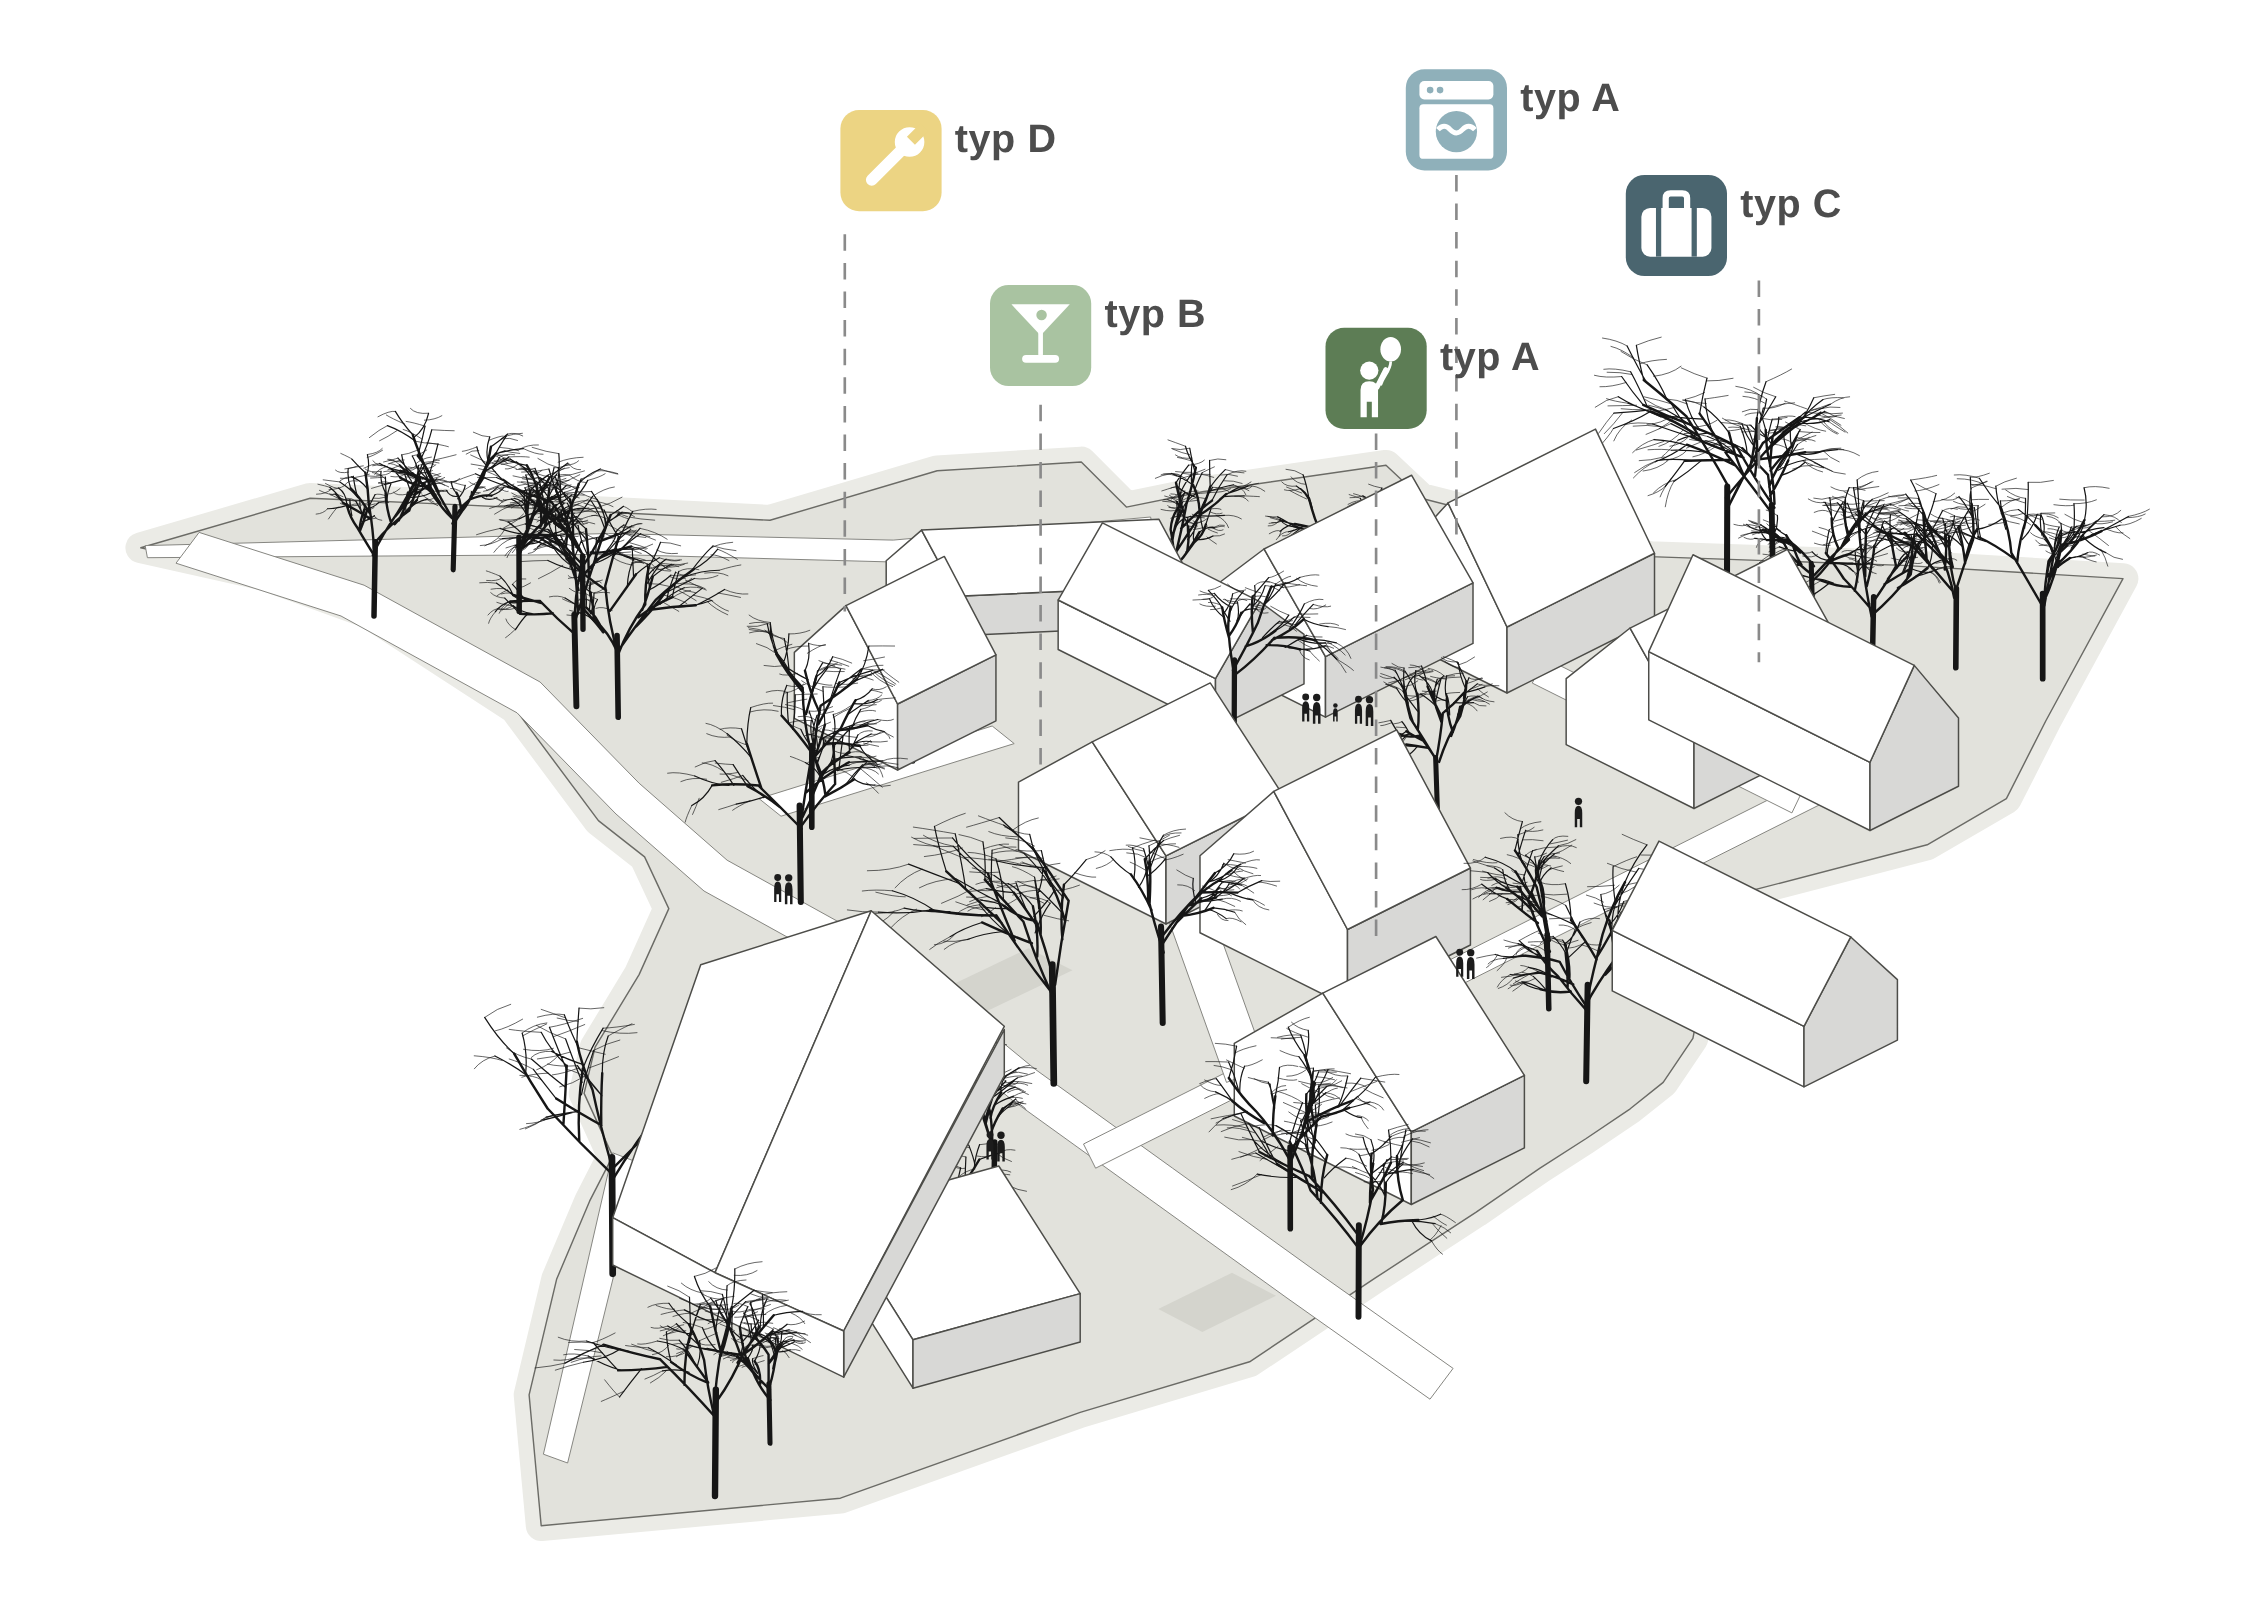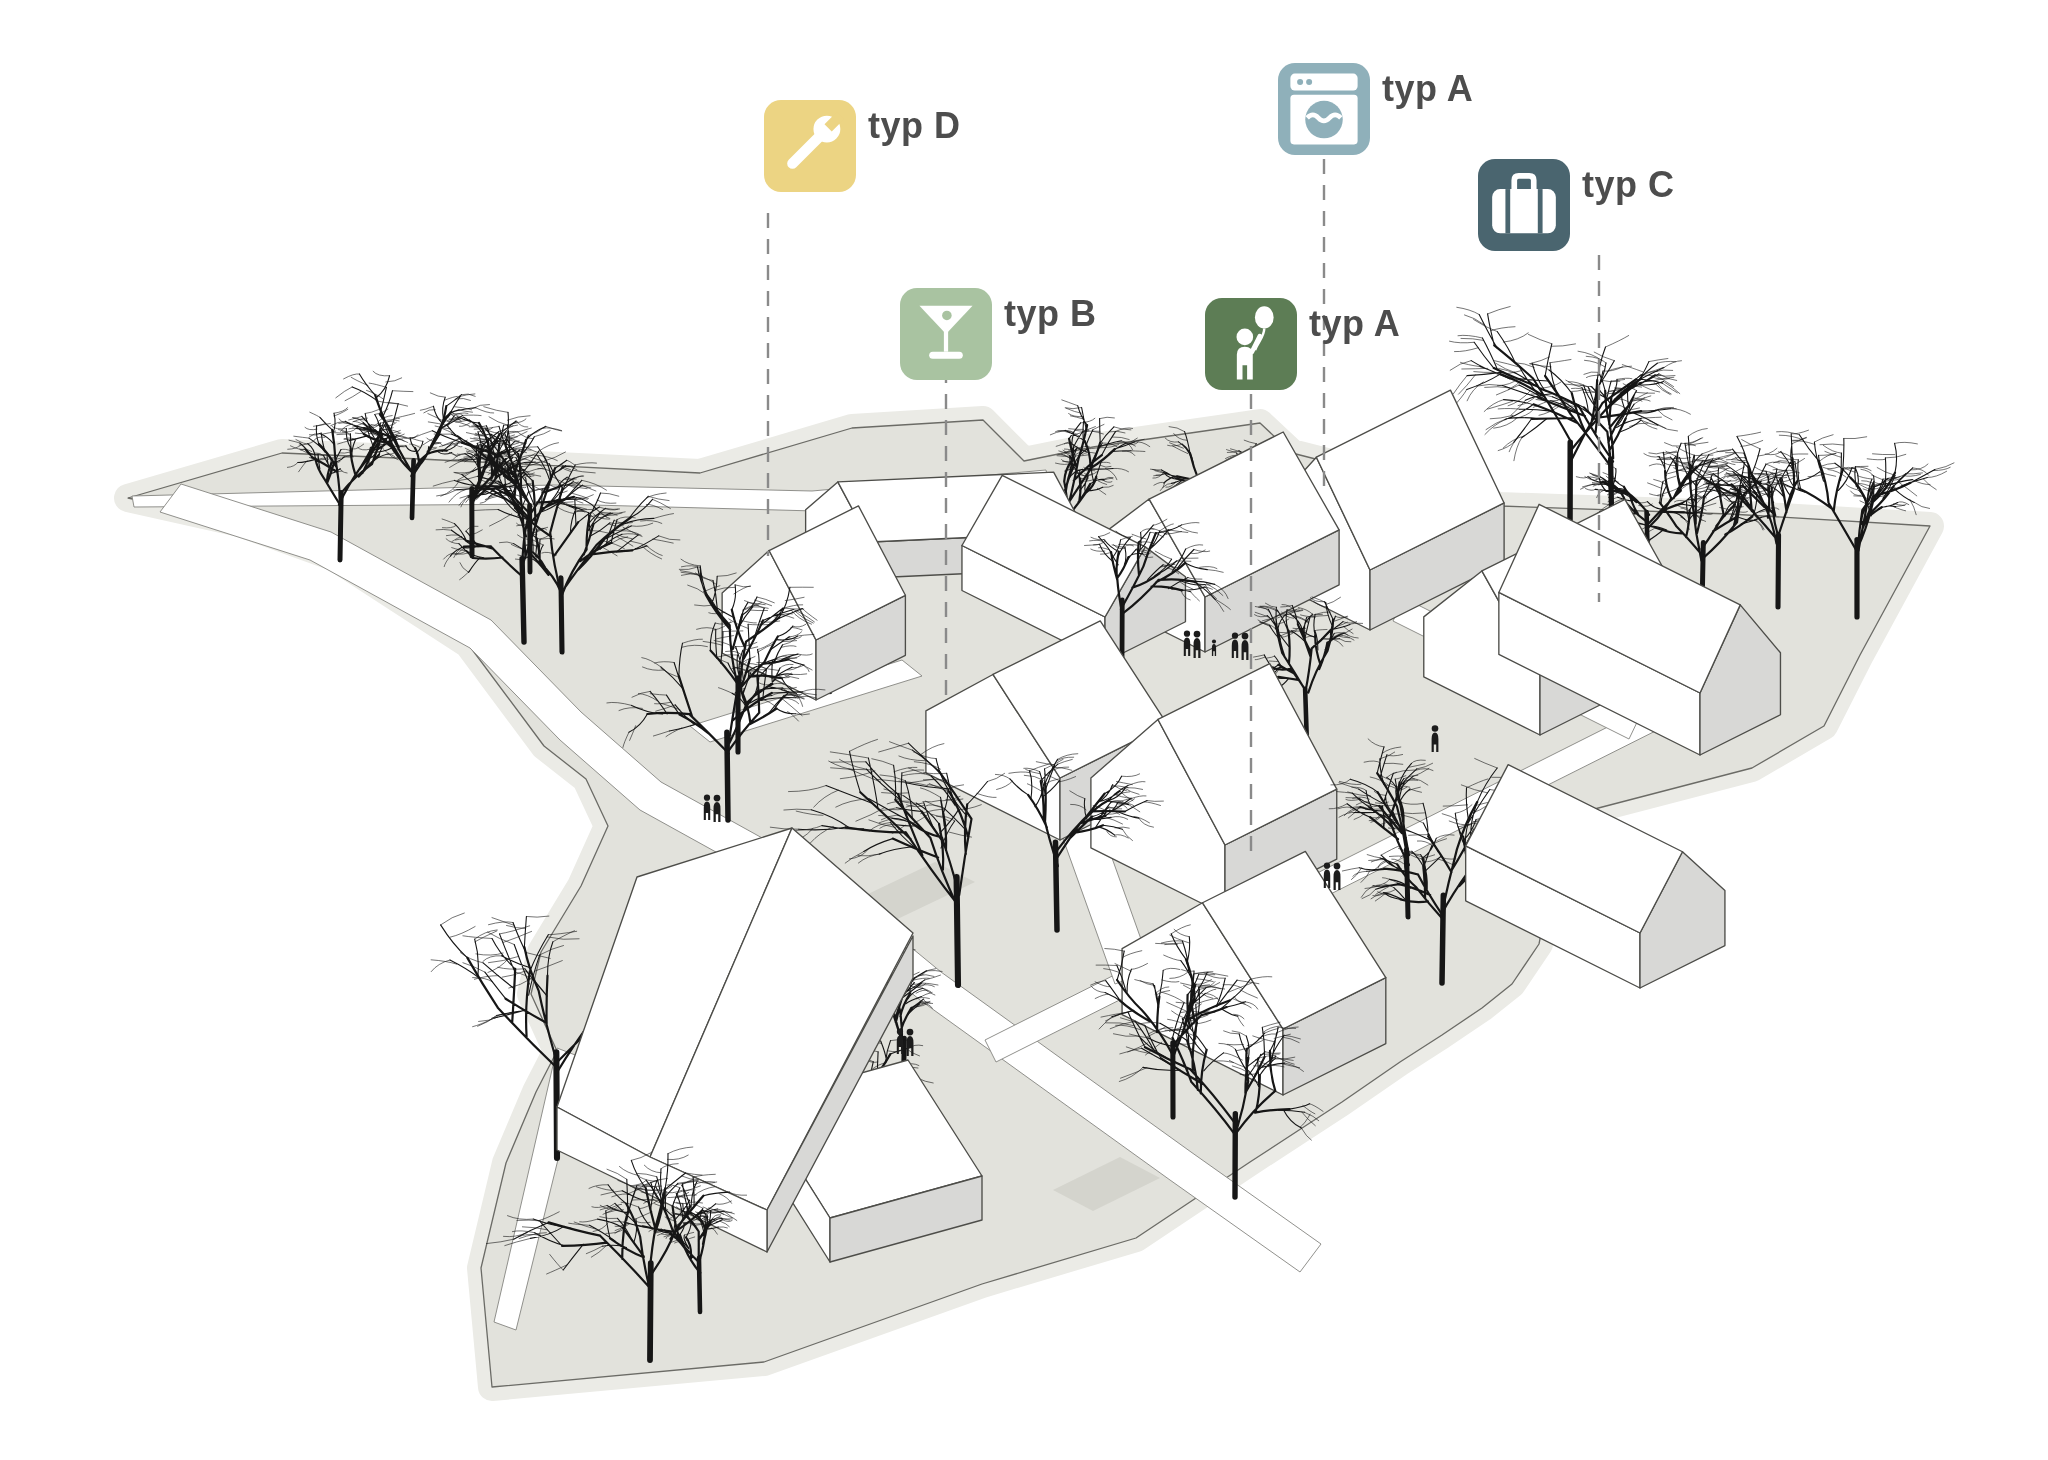--- a/index.html
+++ b/index.html
@@ -326,21 +326,21 @@
         <g transform="rotate(45 26 26)">
           <rect x="23" y="15" width="6" height="28" rx="3" fill="#fff"></rect>
           <circle cx="26" cy="12.5" r="7.6" fill="#fff"></circle>
           <rect x="23.1" y="1.5" width="5.8" height="10" fill="currentColor"></rect>
         </g>
       </svg>
     </div>
     <span class="llabel" style="color: rgb(77, 77, 77);">typ D</span>
   </div>
 
-  <div class="legend-item" style="left: 900px; top: 288px;">
+  <div class="legend-item" style="left: 900px; top: 259px;">
     <div class="licon" style="background-color: rgb(169, 195, 161); color: rgb(169, 195, 161);">
       <svg viewBox="0 0 52 52">
         <path d="M11 10 L41 10 L26 26 Z" fill="#fff"></path>
         <circle cx="26.5" cy="15.5" r="2.7" fill="currentColor"></circle>
         <rect x="24.8" y="24" width="2.4" height="12" fill="#fff"></rect>
         <rect x="16.5" y="36" width="19" height="4" rx="2" fill="#fff"></rect>
       </svg>
     </div>
     <span class="llabel" style="color: rgb(77, 77, 77);">typ B</span>
   </div>

